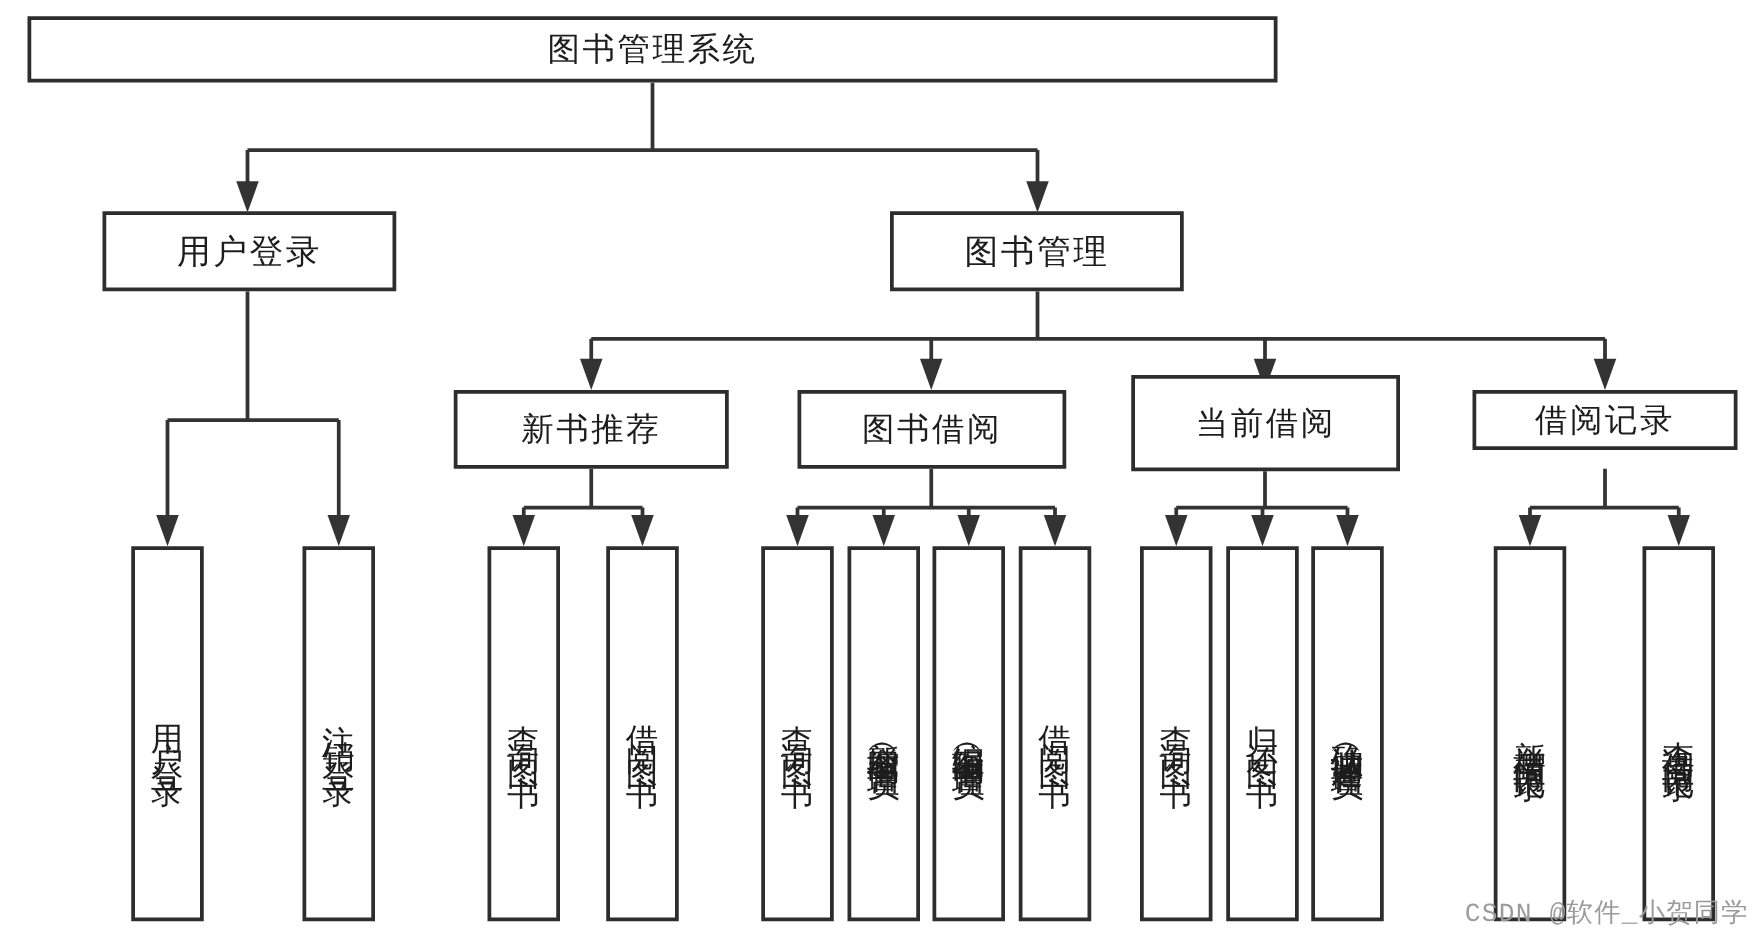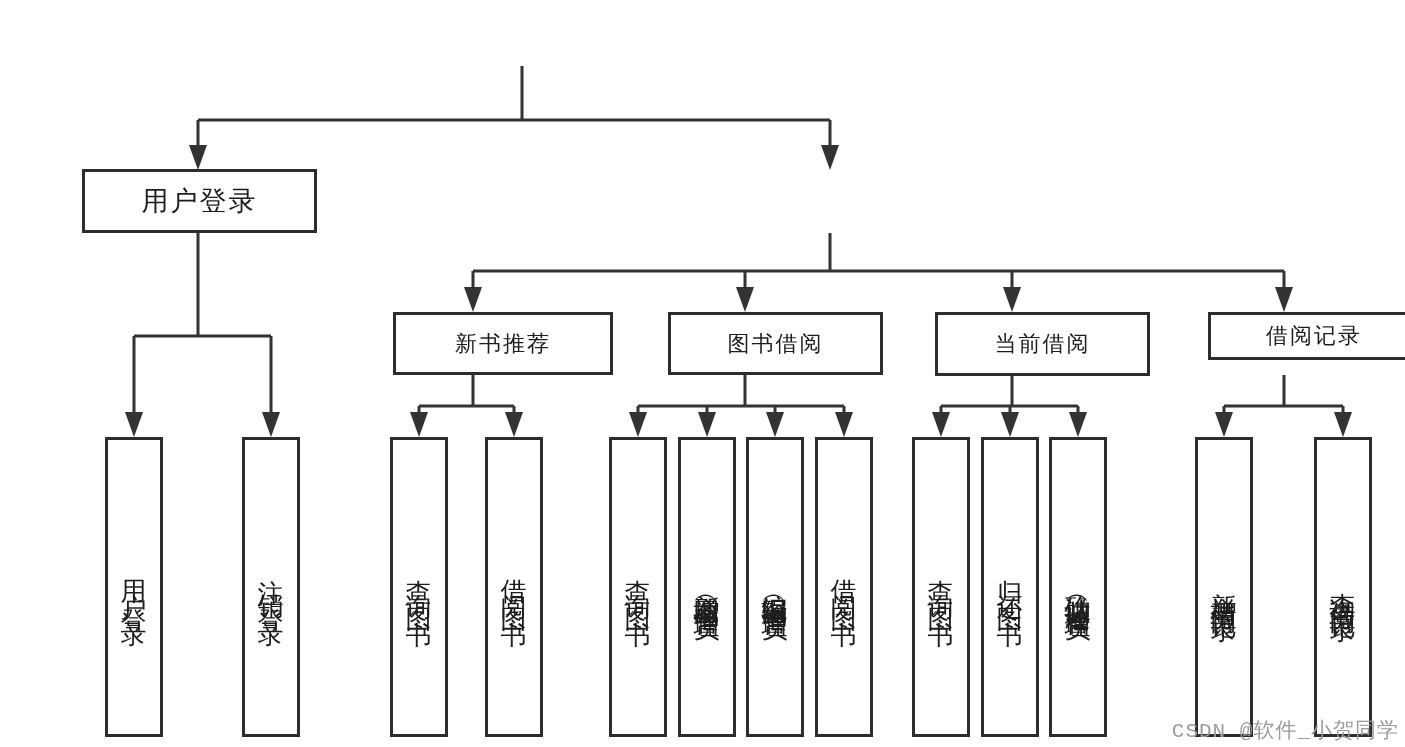--- a/index.html
+++ b/index.html
@@ -18,21 +18,21 @@
     box-sizing: border-box;
     background: #ffffff;
     border: 3px solid #2d2d2d;
     display: flex;
     align-items: center;
     justify-content: center;
     text-align: center;
   }
   .root-box  { font-size: 26px; letter-spacing: 2px; }
   .lvl2-box  { font-size: 27px; letter-spacing: 2px; }
-  .lvl3-box  { font-size: 22px; letter-spacing: 2px; margin-left: 30px; }
+  .lvl3-box  { font-size: 26px; letter-spacing: 2px; }
   .leaf-box  { font-size: 26px; }
   .vtext {
     writing-mode: vertical-rl;
     text-orientation: mixed;
     letter-spacing: 14px;   
     line-height: 1;
     display: block;
   }
   .leaf-box.mid  .vtext { letter-spacing: 5px; }  
   .leaf-box.long .vtext { letter-spacing: 3px; }  
@@ -84,32 +84,38 @@
       <path d="M766 412 L784 412 L775 437 Z"></path>
       <path d="M835 412 L853 412 L844 437 Z"></path>
       <path d="M932 412 L950 412 L941 437 Z"></path>
       <path d="M1001 412 L1019 412 L1010 437 Z"></path>
       <path d="M1069 412 L1087 412 L1078 437 Z"></path>
       <path d="M1215 412 L1233 412 L1224 437 Z"></path>
       <path d="M1334 412 L1352 412 L1343 437 Z"></path>
     </g>
   </svg>
 
+  <div class="box root-box" style="left:22px; top:13px; width:1000px; height:53px;">
+    <span>图书管理系统</span>
+  </div>
 
   <div class="box lvl2-box" style="left:82px; top:169px; width:235px; height:64px;">
     <span>用户登录</span>
+  </div>
+  <div class="box lvl2-box" style="left:712px; top:169px; width:235px; height:64px;">
+    <span>图书管理</span>
   </div>
 
   <div class="box lvl3-box" style="left:363px; top:312px; width:220px; height:63px;">
     <span>新书推荐</span>
   </div>
   <div class="box lvl3-box" style="left:638px; top:312px; width:215px; height:63px;justify-content:center;">
     <span>图书借阅</span>
   </div>
-  <div class="box lvl3-box" style="left:905px; top:312px; width:215px; height:64px;">
+  <div class="box lvl3-box" style="left:905px; top:300px; width:215px; height:77px;">
     <span>当前借阅</span>
   </div>
   <div class="box lvl3-box" style="left:1178px; top:312px; width:212px; height:48px;">
     <span>借阅记录</span>
   </div>
 
   <div class="box leaf-box" style="left:105px; top:437px; width:58px; height:300px;">
     <span class="vtext">用户登录</span>
   </div>
   <div class="box leaf-box" style="left:242px; top:437px; width:58px; height:300px;">

